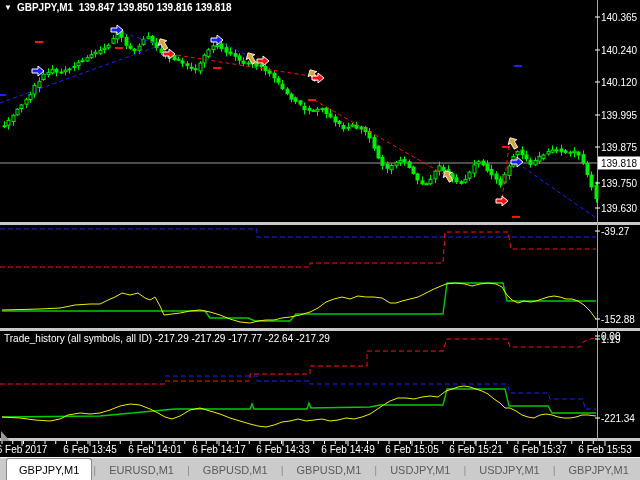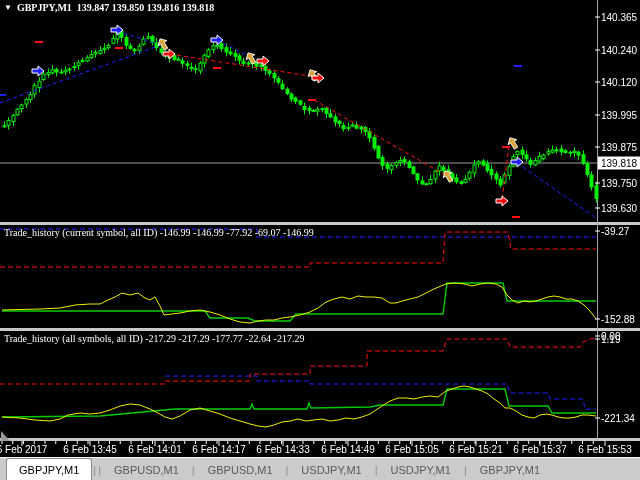--- a/index.html
+++ b/index.html
@@ -1,20 +1,20 @@
 <!DOCTYPE html>
 <html><head>
 <meta charset="utf-8">
 <style>
   html,body{margin:0;padding:0;background:#777;}
   #app{position:relative;width:640px;height:480px;background:#c0c0c0;overflow:hidden;
        font-family:"Liberation Sans",sans-serif;}
   #frame{position:absolute;left:0;top:0;width:640px;height:457px;background:#000;}
   svg text{font-family:"Liberation Sans",sans-serif;}
-  .overlay{position:absolute;color:#fff;font-size:10px;white-space:nowrap;pointer-events:none;font-family:Liberation Serif, serif;}
+  .overlay{position:absolute;color:#fff;font-size:10px;white-space:nowrap;pointer-events:none;}
   #main-title{left:4px;top:2px;font-weight:bold;}
   #main-title .dd{font-size:8px;margin-right:5px;position:relative;top:-1px;}
   #ind1-title{left:4px;top:227px;}
   #ind2-title{left:4px;top:333px;}
   #tabbar{position:absolute;left:0;top:457px;width:640px;height:23px;background:#cbcbcb;
           border-top:1px solid #f5f5f5;display:flex;align-items:stretch;font-size:11px;}
   .tab{display:flex;align-items:center;padding:0 12px;color:#5a5a5a;cursor:default;}
   .tab.active{background:#fff;color:#000;border:1px solid #8a8a8a;border-bottom:none;
               border-radius:3px 3px 0 0;margin-left:6px;font-weight:normal;}
   .tabsep{display:flex;align-items:center;color:#8f8f8f;padding:0 1px;}
@@ -443,26 +443,26 @@
         <line x1="476" y1="441" x2="476" y2="446" stroke="#fff" stroke-width="1"></line>
         <text x="476" y="453" fill="#ffffff" font-size="10" text-anchor="middle">6 Feb 15:21</text>
         <line x1="540" y1="441" x2="540" y2="446" stroke="#fff" stroke-width="1"></line>
         <text x="540" y="453" fill="#ffffff" font-size="10" text-anchor="middle">6 Feb 15:37</text>
         <line x1="605" y1="441" x2="605" y2="446" stroke="#fff" stroke-width="1"></line>
         <text x="605" y="453" fill="#ffffff" font-size="10" text-anchor="middle">6 Feb 15:53</text>
       </svg>
     <div class="overlay" id="main-title">
       <span class="dd">▼</span><span>GBPJPY,M1</span>&nbsp;&nbsp;<span>139.847 139.850 139.816 139.818</span>
     </div>
-    <div class="overlay" id="ind1-title">Trade_history (current symbol, all ID) -146.99 -146.99 -77.92 -69.07 -146.99</div>
     <div class="overlay" id="ind2-title">Trade_history (all symbols, all ID) -217.29 -217.29 -177.77 -22.64 -217.29</div>
   </div>
   <div id="tabbar">
       <div class="tab active">GBPJPY,M1</div>
       <span class="tabsep">|</span>
+      <div class="tab">EURUSD,M1</div>
       <span class="tabsep">|</span>
       <div class="tab">GBPUSD,M1</div>
       <span class="tabsep">|</span>
       <div class="tab">GBPUSD,M1</div>
       <span class="tabsep">|</span>
       <div class="tab">USDJPY,M1</div>
       <span class="tabsep">|</span>
       <div class="tab">USDJPY,M1</div>
       <span class="tabsep">|</span>
       <div class="tab">GBPJPY,M1</div>

